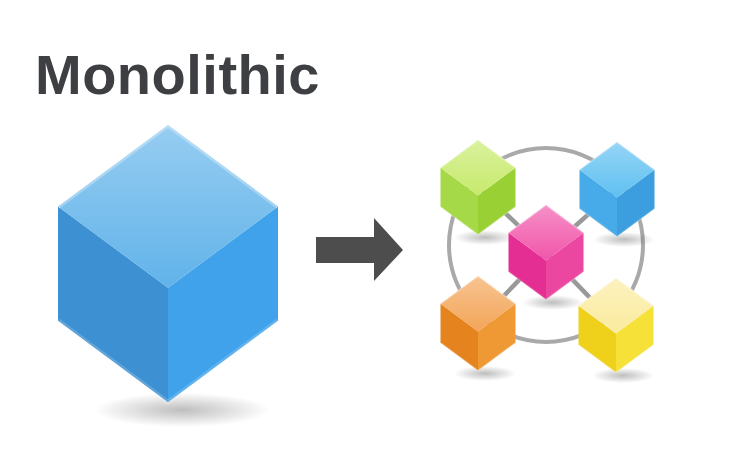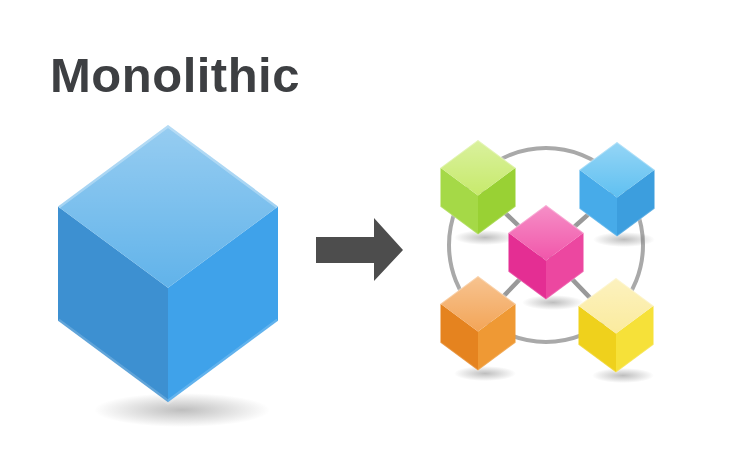--- a/index.html
+++ b/index.html
@@ -3,21 +3,21 @@
 <meta charset="utf-8">
 <style>
   html,body{margin:0;padding:0;}
   body{
     width:750px;height:470px;background:#ffffff;overflow:hidden;
     font-family:"Liberation Sans", sans-serif;
   }
   .canvas{position:relative;width:750px;height:470px;background:#ffffff;}
   .title{
     position:absolute;top:50px;height:50px;
-    font-size:49px;font-weight:bold;letter-spacing:0.5px;
+    font-size:56px;font-weight:bold;letter-spacing:0.5px;
     color:#3d3f42;text-align:center;line-height:50px;
     user-select:none;
   }
   .title-left{left:35px;width:280px;}
   .title-right{left:405px;width:310px;}
   svg.diagram{position:absolute;left:0;top:0;}
 </style>
 </head>
 <body style="background: rgb(255, 255, 255);">
 

